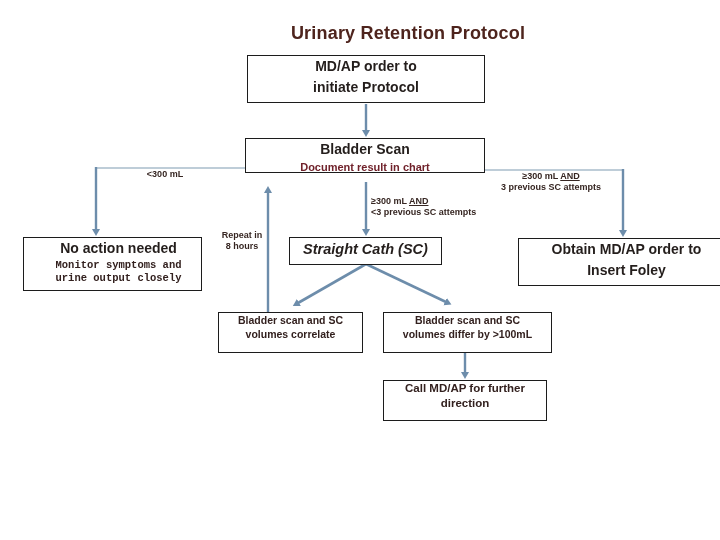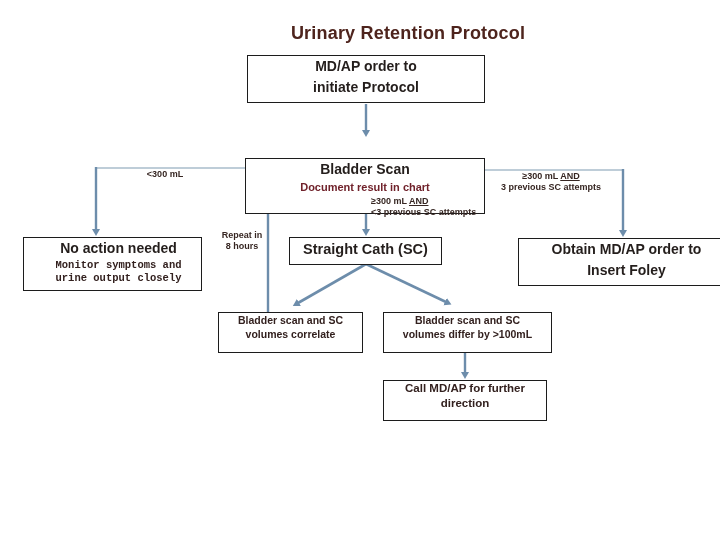--- a/index.html
+++ b/index.html
@@ -13,21 +13,21 @@
   .box {
     position:absolute; background:#ffffff; border:1.2px solid #1c1c1c;
     display:flex; flex-direction:column; align-items:center; justify-content:flex-start;
     text-align:center; box-sizing:border-box;
   }
   .page-title {
     position:absolute; left:0; top:23px; width:720px; text-align:center;
     font-size:18px; font-weight:bold; color:#4e241d; letter-spacing:.2px;padding-left:48px;
   }
   .box-main { font-size:14px; font-weight:600; color:#241e1c; line-height:21px; }
-  .box-main-lg { font-size:14.5px; font-weight:600; color:#241e1c; line-height:22px; }
+  .box-main-lg { font-size:14.5px; font-weight:600; color:#241e1c; line-height:22px;font-style:italic; }
   .box-sub-red { font-size:11px; font-weight:bold; color:#70222b; line-height:14px; }
   .box-sub-dark { font-size:10.5px; font-weight:bold; color:#33211f; line-height:13px;font-family:Liberation Mono, monospace; }
   .small-bold { font-size:10.5px; font-weight:bold; color:#33211f; line-height:14px; }
   .edge-label {
     position:absolute; font-size:9px; font-weight:bold; color:#362622;
     line-height:11px; text-align:center;
   }
   .edge-label .u { text-decoration:underline; }
   .note {
     position:absolute; left:0; top:459px; width:720px; text-align:center;
@@ -66,21 +66,21 @@
     <line x1="366" y1="264" x2="446" y2="302" stroke="#6d8dab" stroke-width="2.6" marker-end="url(#arrow)"></line>
 
     <line x1="465" y1="353" x2="465" y2="373" stroke="#6d8dab" stroke-width="2.4" marker-end="url(#arrow)"></line>
   </svg>
 
   <div class="box" style="left:247px; top:55px; width:238px; height:48px;">
     <div class="box-main pre">MD/AP order to
 initiate Protocol</div>
   </div>
 
-  <div class="box" style="left:245px; top:138px; width:240px; height:56px;margin-top:20px;">
+  <div class="box" style="left:245px; top:138px; width:240px; height:35px;">
     <div class="box-main">Bladder Scan</div>
     <div class="box-sub-red">Document result in chart</div>
   </div>
 
   <div class="edge-label" style="left:125px; top:169px; width:80px;">&lt;300 mL</div>
 
   <div class="edge-label" style="left:490px; top:171px; width:122px;">
     <div><span>≥300 mL </span><span class="u">AND</span></div>
     <div>3 previous SC attempts</div>
   </div>

